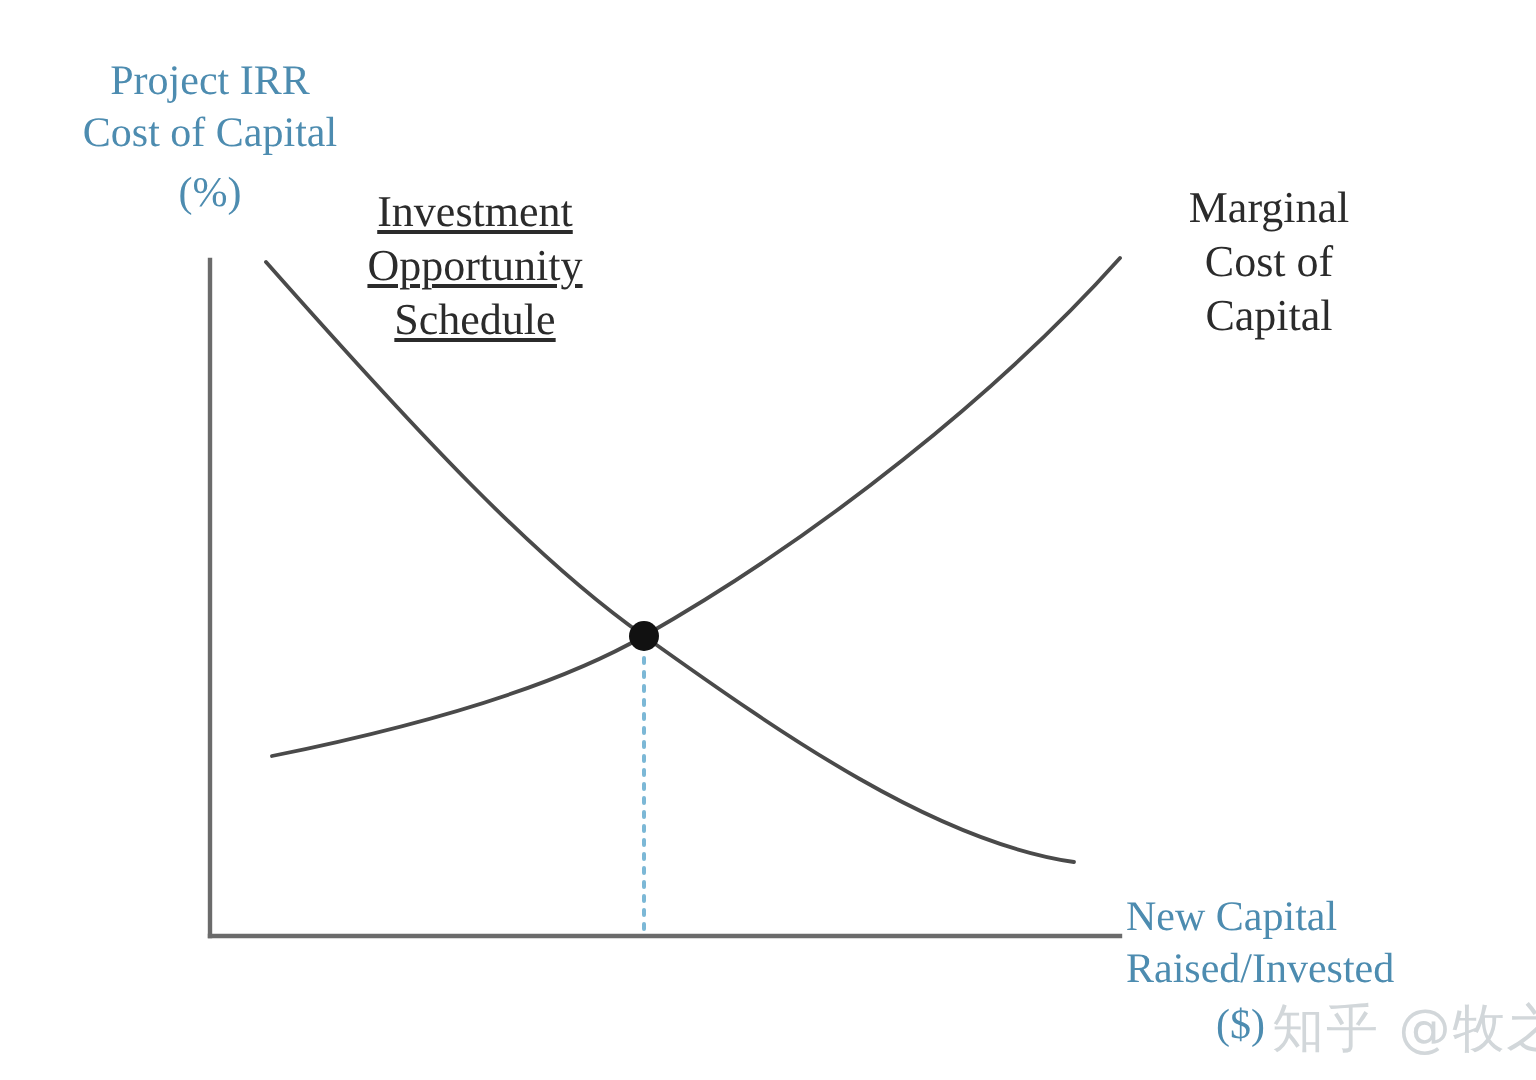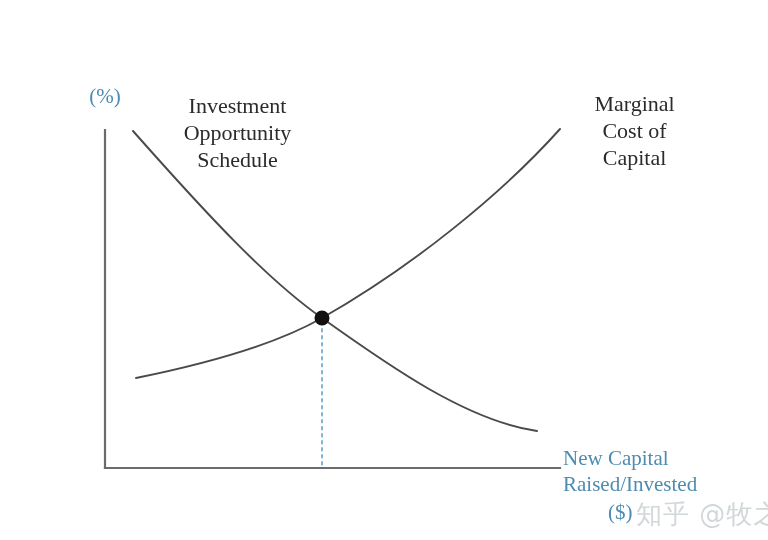--- a/index.html
+++ b/index.html
@@ -52,20 +52,21 @@
   #y-axis-units {
     left: 20px;
     top: 84px;
     width: 170px;
     text-align: center;
   }
   #ios-label {
     left: 150px;
     top: 93px;
     width: 175px;
+    text-decoration: underline;
   }
   #mcc-label {
     left: 552px;
     top: 91px;
     width: 165px;
   }
   #x-axis-title {
     left: 563px;
     top: 446px;
     width: 200px;
@@ -106,20 +107,22 @@
 
     <path d="M 133 131 C 210 218 268 280 322 318 C 392 368 468 421 537 431" fill="none" stroke="#4a4a4a" stroke-width="1.9" stroke-linecap="round"></path>
 
     <path d="M 136 378 C 205 364 275 345 322 318 C 410 268 500 196 560 129" fill="none" stroke="#4a4a4a" stroke-width="1.9" stroke-linecap="round"></path>
 
     <line x1="322" y1="322" x2="322" y2="468" stroke="#7cb8d6" stroke-width="2" stroke-dasharray="2.5 4.5" stroke-linecap="round"></line>
 
     <circle cx="322" cy="318" r="7.5" fill="#111111"></circle>
   </svg>
 
+  <div class="lbl lbl-blue" id="y-axis-title">Project IRR
+Cost of Capital</div>
 
   <div class="lbl lbl-blue" id="y-axis-units">(%)</div>
 
   <div class="lbl lbl-dark" id="ios-label">Investment
 Opportunity
 Schedule</div>
 
   <div class="lbl lbl-dark" id="mcc-label">Marginal
 Cost of
 Capital</div>

